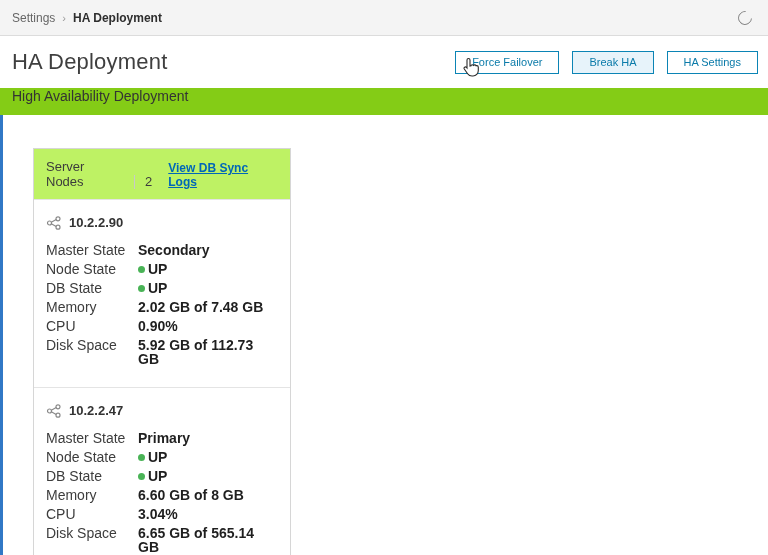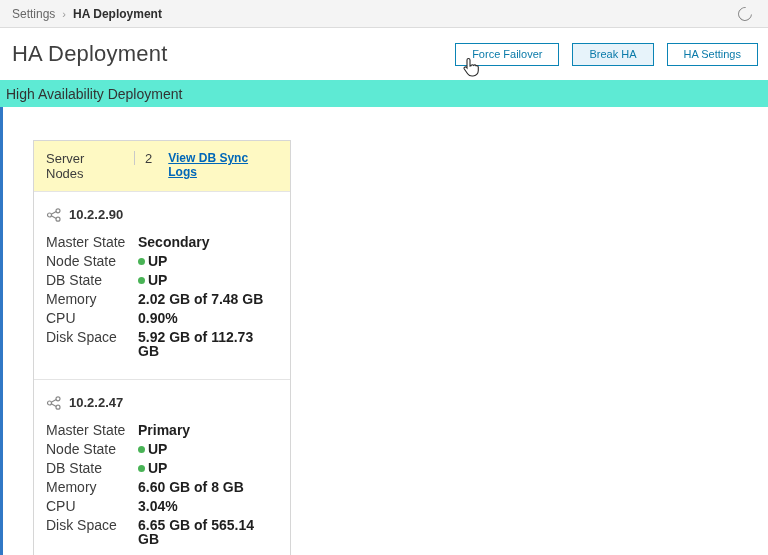--- a/index.html
+++ b/index.html
@@ -1,42 +1,42 @@
 <!DOCTYPE html>
 <html><head>
 <meta charset="utf-8">
 <style>
   *{box-sizing:border-box;margin:0;padding:0}
   html,body{width:768px;height:555px}
   body{font-family:"Liberation Sans",sans-serif;background:#fff;position:relative;overflow:hidden;color:#333}
 
   
-  .topbar{height:28px;background:#f4f4f4;border-bottom:1px solid #dcdcdc;display:flex;align-items:center;justify-content:space-between;padding:0 16px 0 12px;font-size:12px}
+  .topbar{height:36px;background:#f4f4f4;border-bottom:1px solid #dcdcdc;display:flex;align-items:center;justify-content:space-between;padding:0 16px 0 12px;font-size:12px}
   .crumbs{display:flex;gap:7px;align-items:center}
   .crumb-root{color:#666;cursor:pointer}
   .crumb-sep{color:#999;font-size:11px}
   .crumb-cur{color:#2e2e2e;font-weight:bold}
   .refresh{width:14px;height:14px;border:1.7px solid #8a8a8a;border-radius:50%;border-right-color:transparent;transform:rotate(-40deg);cursor:pointer}
 
   
   .title-row{display:flex;align-items:center;justify-content:space-between;height:52px;padding:0 10px 0 12px}
   h1{font-size:22px;font-weight:400;color:#3f3f3f;letter-spacing:.2px}
   .actions{display:flex;gap:13px}
   .btn{background:#fff;border:1px solid #0b84b5;color:#0a7aa9;font-size:11px;padding:3px 16px;height:23px;cursor:pointer;font-family:inherit;white-space:nowrap}
   .btn.active{background:#e7f3fa}
   .cursor{position:absolute;left:463px;top:57px;z-index:5;pointer-events:none}
 
   
-  .section-bar{height:27px;background:#5eead4;display:flex;align-items:center;padding-left:6px;font-size:14px;color:#333}
+  .section-bar{height:27px;background:#84cc16;display:flex;align-items:flex-start;padding-left:12px;font-size:14px;color:#333}
 
   
   .content{position:relative;height:448px;border-left:3px solid #3178c6;padding:33px 0 0 30px;background:#fff}
 
   .card{width:258px;border:1px solid #d6d6d6;background:#fff}
-  .card-head{display:flex;align-items:flex-start;gap:10px;padding:10px 12px;border-bottom:1px solid #e4e4e4;background:#fef9c3}
+  .card-head{display:flex;align-items:flex-end;gap:10px;padding:10px 12px;border-bottom:1px solid #e4e4e4;background:#bef264}
   .ch-label{font-size:13px;color:#3c3c3c}
   .vdiv{width:1px;height:14px;background:#c9c9c9}
   .ch-count{font-size:13px;color:#3c3c3c}
   .sync-link{font-size:12px;font-weight:bold;color:#0067b8;text-decoration:underline;margin-left:6px;cursor:pointer}
 
   .node{padding:15px 12px 16px}
   .node.bt{border-top:1px solid #e4e4e4}
   .node-head{display:flex;align-items:center;gap:7px;margin-bottom:13px}
   .ip{font-size:13px;font-weight:bold;color:#333}
   .row{display:flex;margin-bottom:5px;font-size:14px;line-height:14px}

